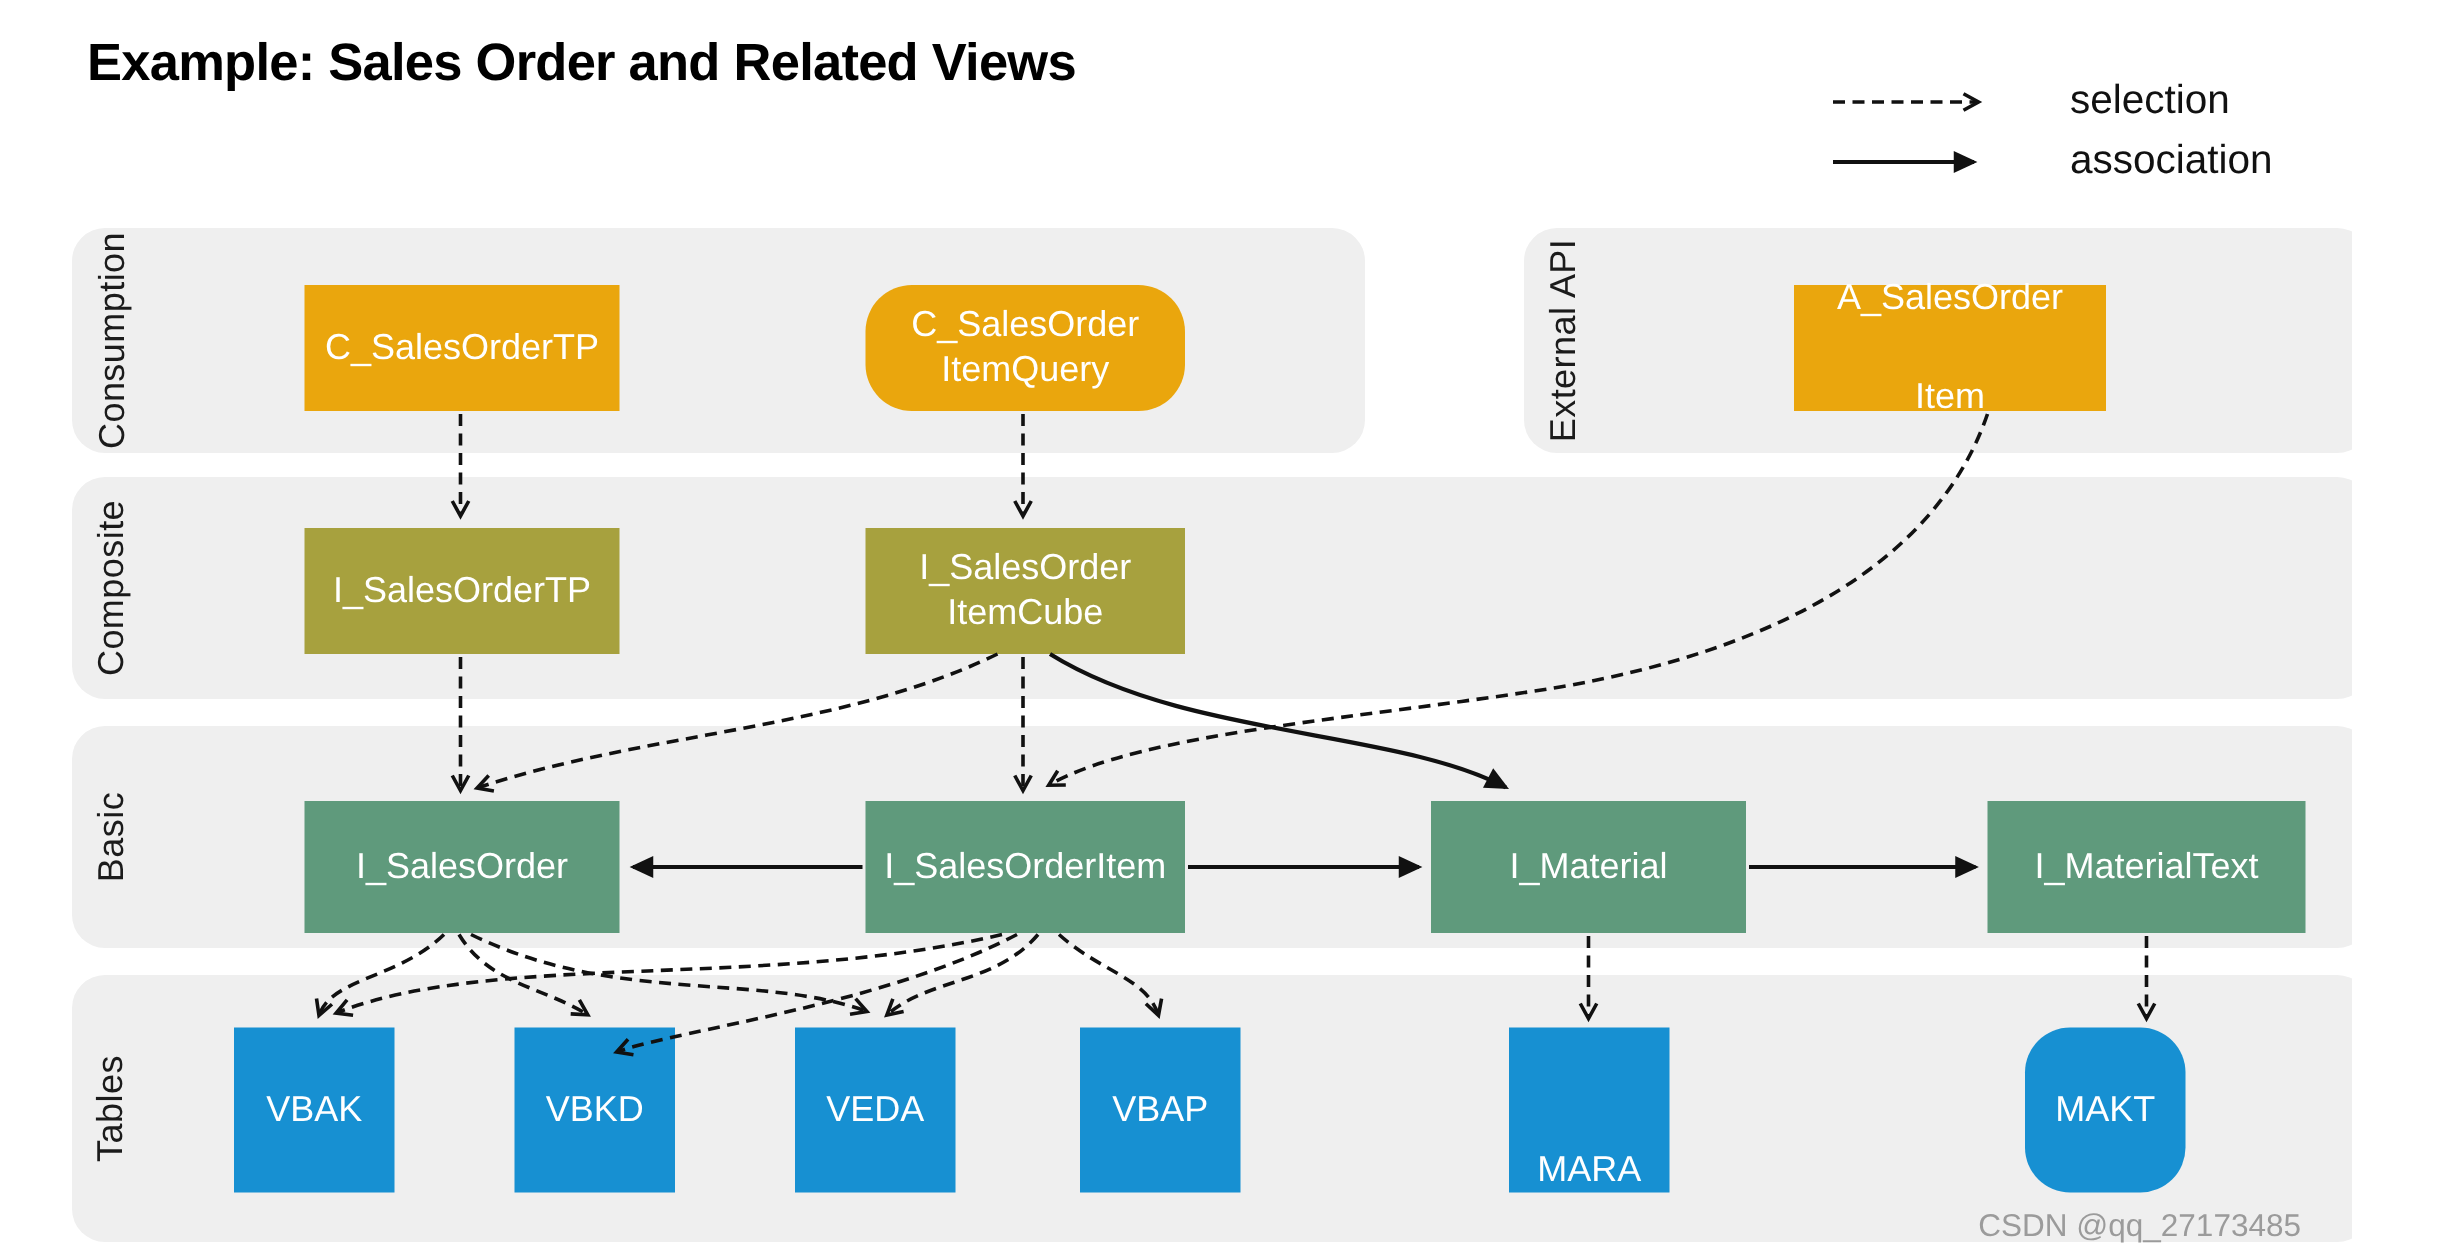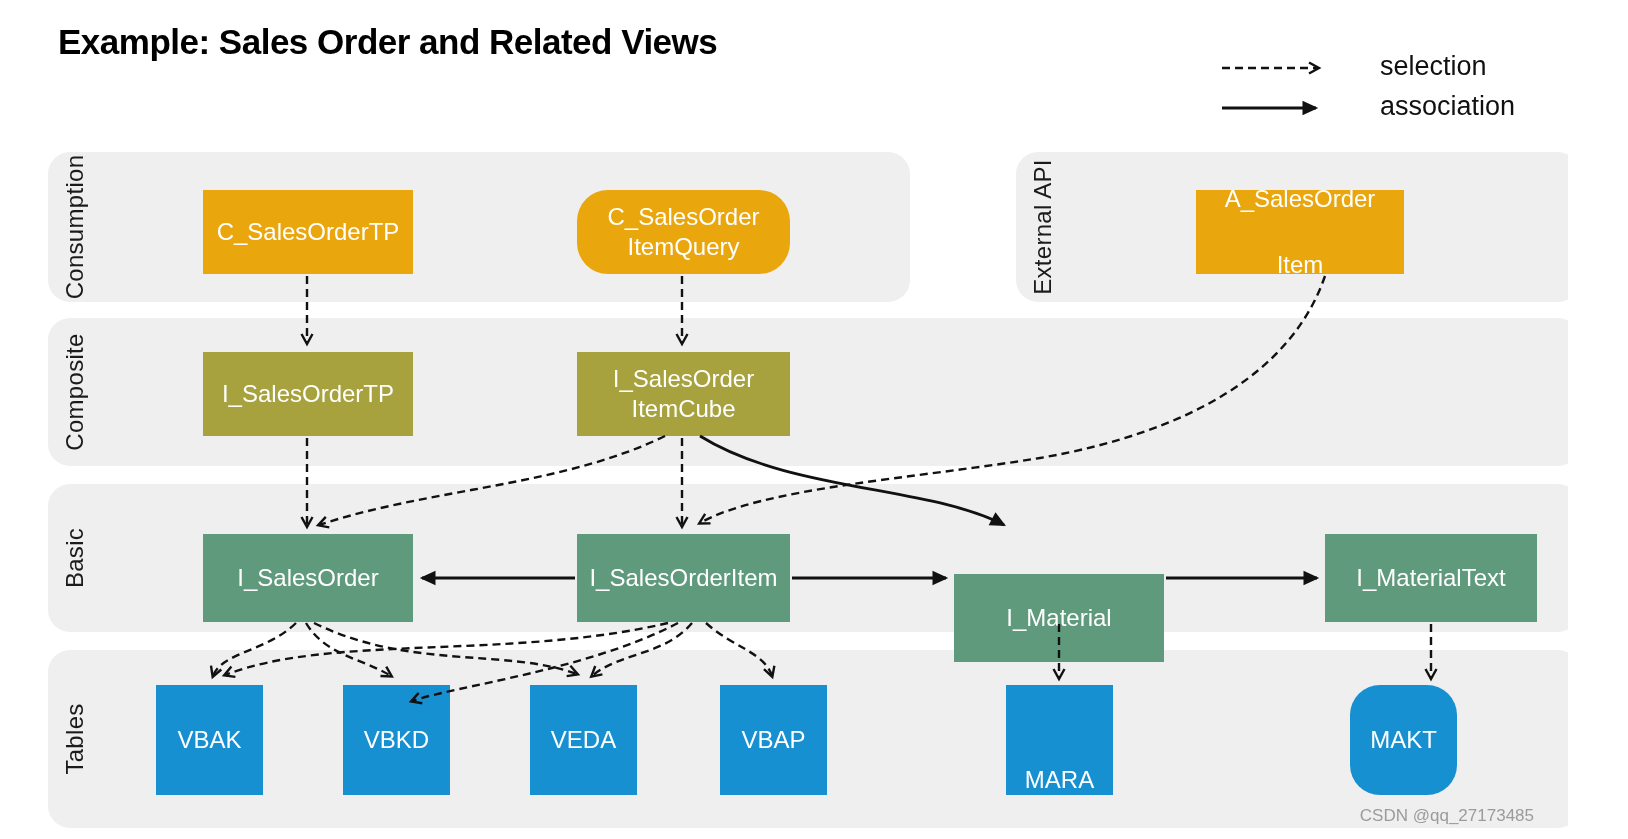--- a/index.html
+++ b/index.html
@@ -26,21 +26,21 @@
     position:absolute;display:flex;flex-direction:column;align-items:center;justify-content:center;
     color:#ffffff;font-size:24px;line-height:1.25;text-align:center;
   }
   .node.orange{background:#eaa60d;}
   .node.olive{background:#a7a13e;}
   .node.green{background:#5f9a7c;}
   .node.blue{background:#1790d2;}
   svg.edges{position:absolute;left:0;top:0;pointer-events:none;}
   .sel{stroke:#111;stroke-width:2.4;fill:none;stroke-dasharray:8 5;marker-end:url(#mOpen);}
   .asc{stroke:#111;stroke-width:2.8;fill:none;marker-end:url(#mSolid);}
-  .watermark{position:absolute;right:34px;top:806px;font-size:17px;color:#9b9b9b;}
+  .watermark{position:absolute;right:34px;top:806px;font-size:21px;color:#9b9b9b;}
 </style>
 </head>
 <body>
 
 <div class="canvas">
 
   <div class="title">Example: Sales Order and Related Views</div>
 
   <div class="legend-label sel">selection</div>
   <div class="legend-label asc">association</div>
@@ -90,21 +90,21 @@
     <span>I_SalesOrder</span>
     <span>ItemCube</span>
   </div>
 
   <div class="node green" style="left:203px;top:534px;width:210px;height:88px;">
     <span>I_SalesOrder</span>
   </div>
   <div class="node green" style="left:577px;top:534px;width:213px;height:88px;">
     <span>I_SalesOrderItem</span>
   </div>
-  <div class="node green" style="left:954px;top:534px;width:210px;height:88px;margin-top:40px;">
+  <div class="node green" style="left:954px;top:534px;width:210px;height:88px;">
     <span>I_Material</span>
   </div>
   <div class="node green" style="left:1325px;top:534px;width:212px;height:88px;text-align:right;">
     <span>I_MaterialText</span>
   </div>
 
   <div class="node blue" style="left:156px;top:685px;width:107px;height:110px;">
     <span>VBAK</span>
   </div>
   <div class="node blue" style="left:343px;top:685px;width:107px;height:110px;">

